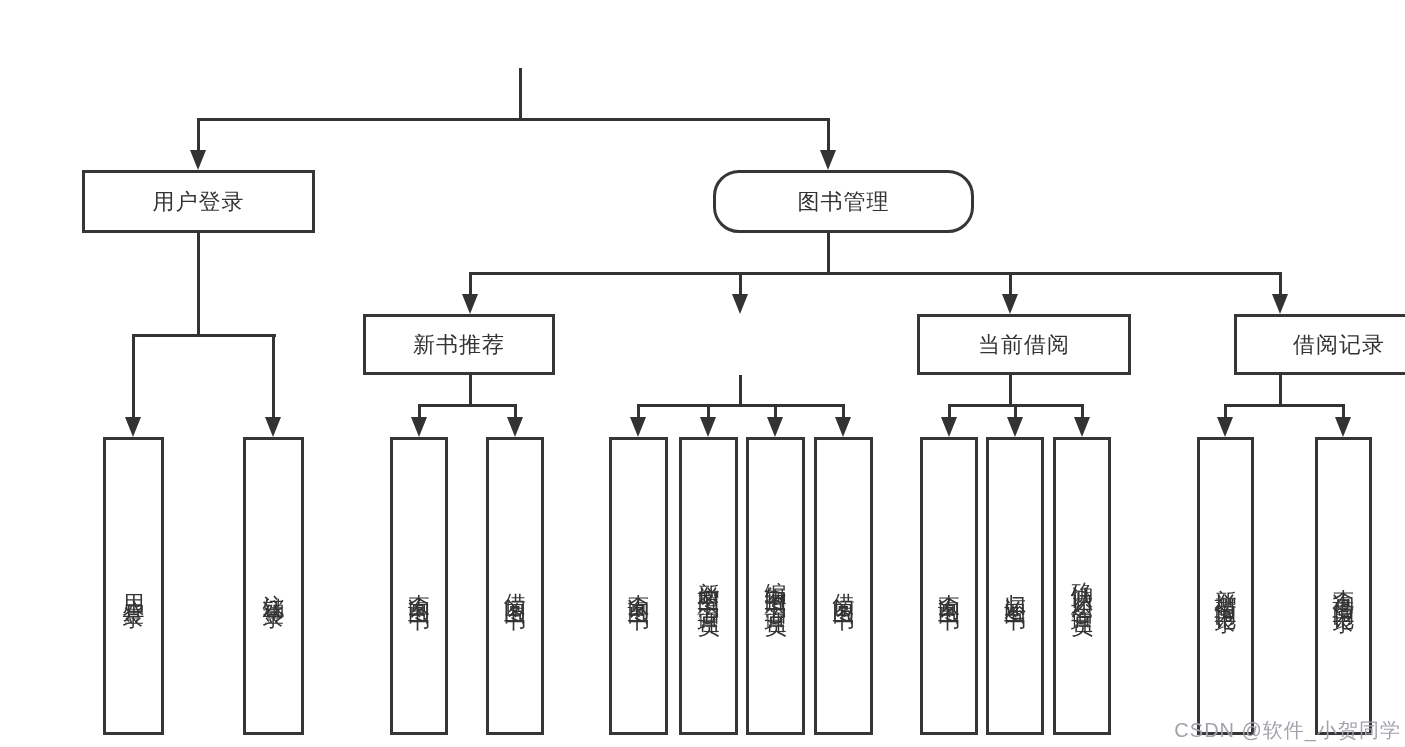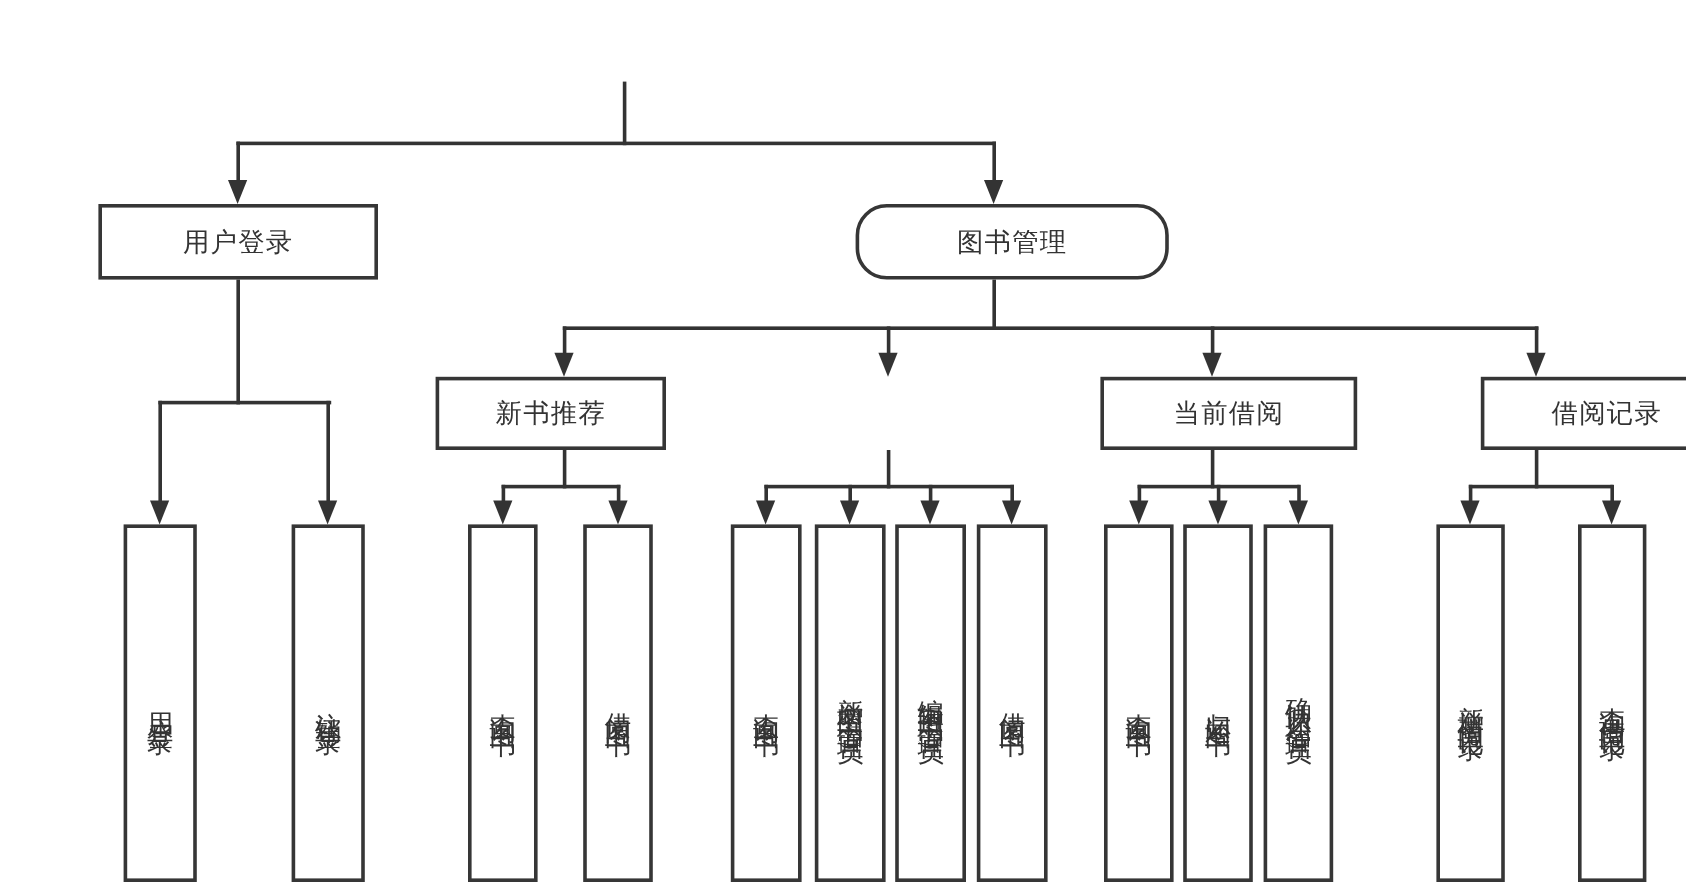--- a/index.html
+++ b/index.html
@@ -193,14 +193,15 @@
   <div class="vline" style="left:1081px; top:404px; height:16px;"></div>
   <div class="arrow" style="left:1074px; top:417px;"></div>
 
   <div class="vline" style="left:1279px; top:375px; height:32px;"></div>
   <div class="hline" style="left:1224px; top:404px; width:120px;"></div>
   <div class="vline" style="left:1224px; top:404px; height:16px;"></div>
   <div class="arrow" style="left:1217px; top:417px;"></div>
   <div class="vline" style="left:1342px; top:404px; height:16px;"></div>
   <div class="arrow" style="left:1335px; top:417px;"></div>
 
+  <div class="watermark">CSDN @软件_小贺同学</div>
 
 </div>
 
 </body></html>

